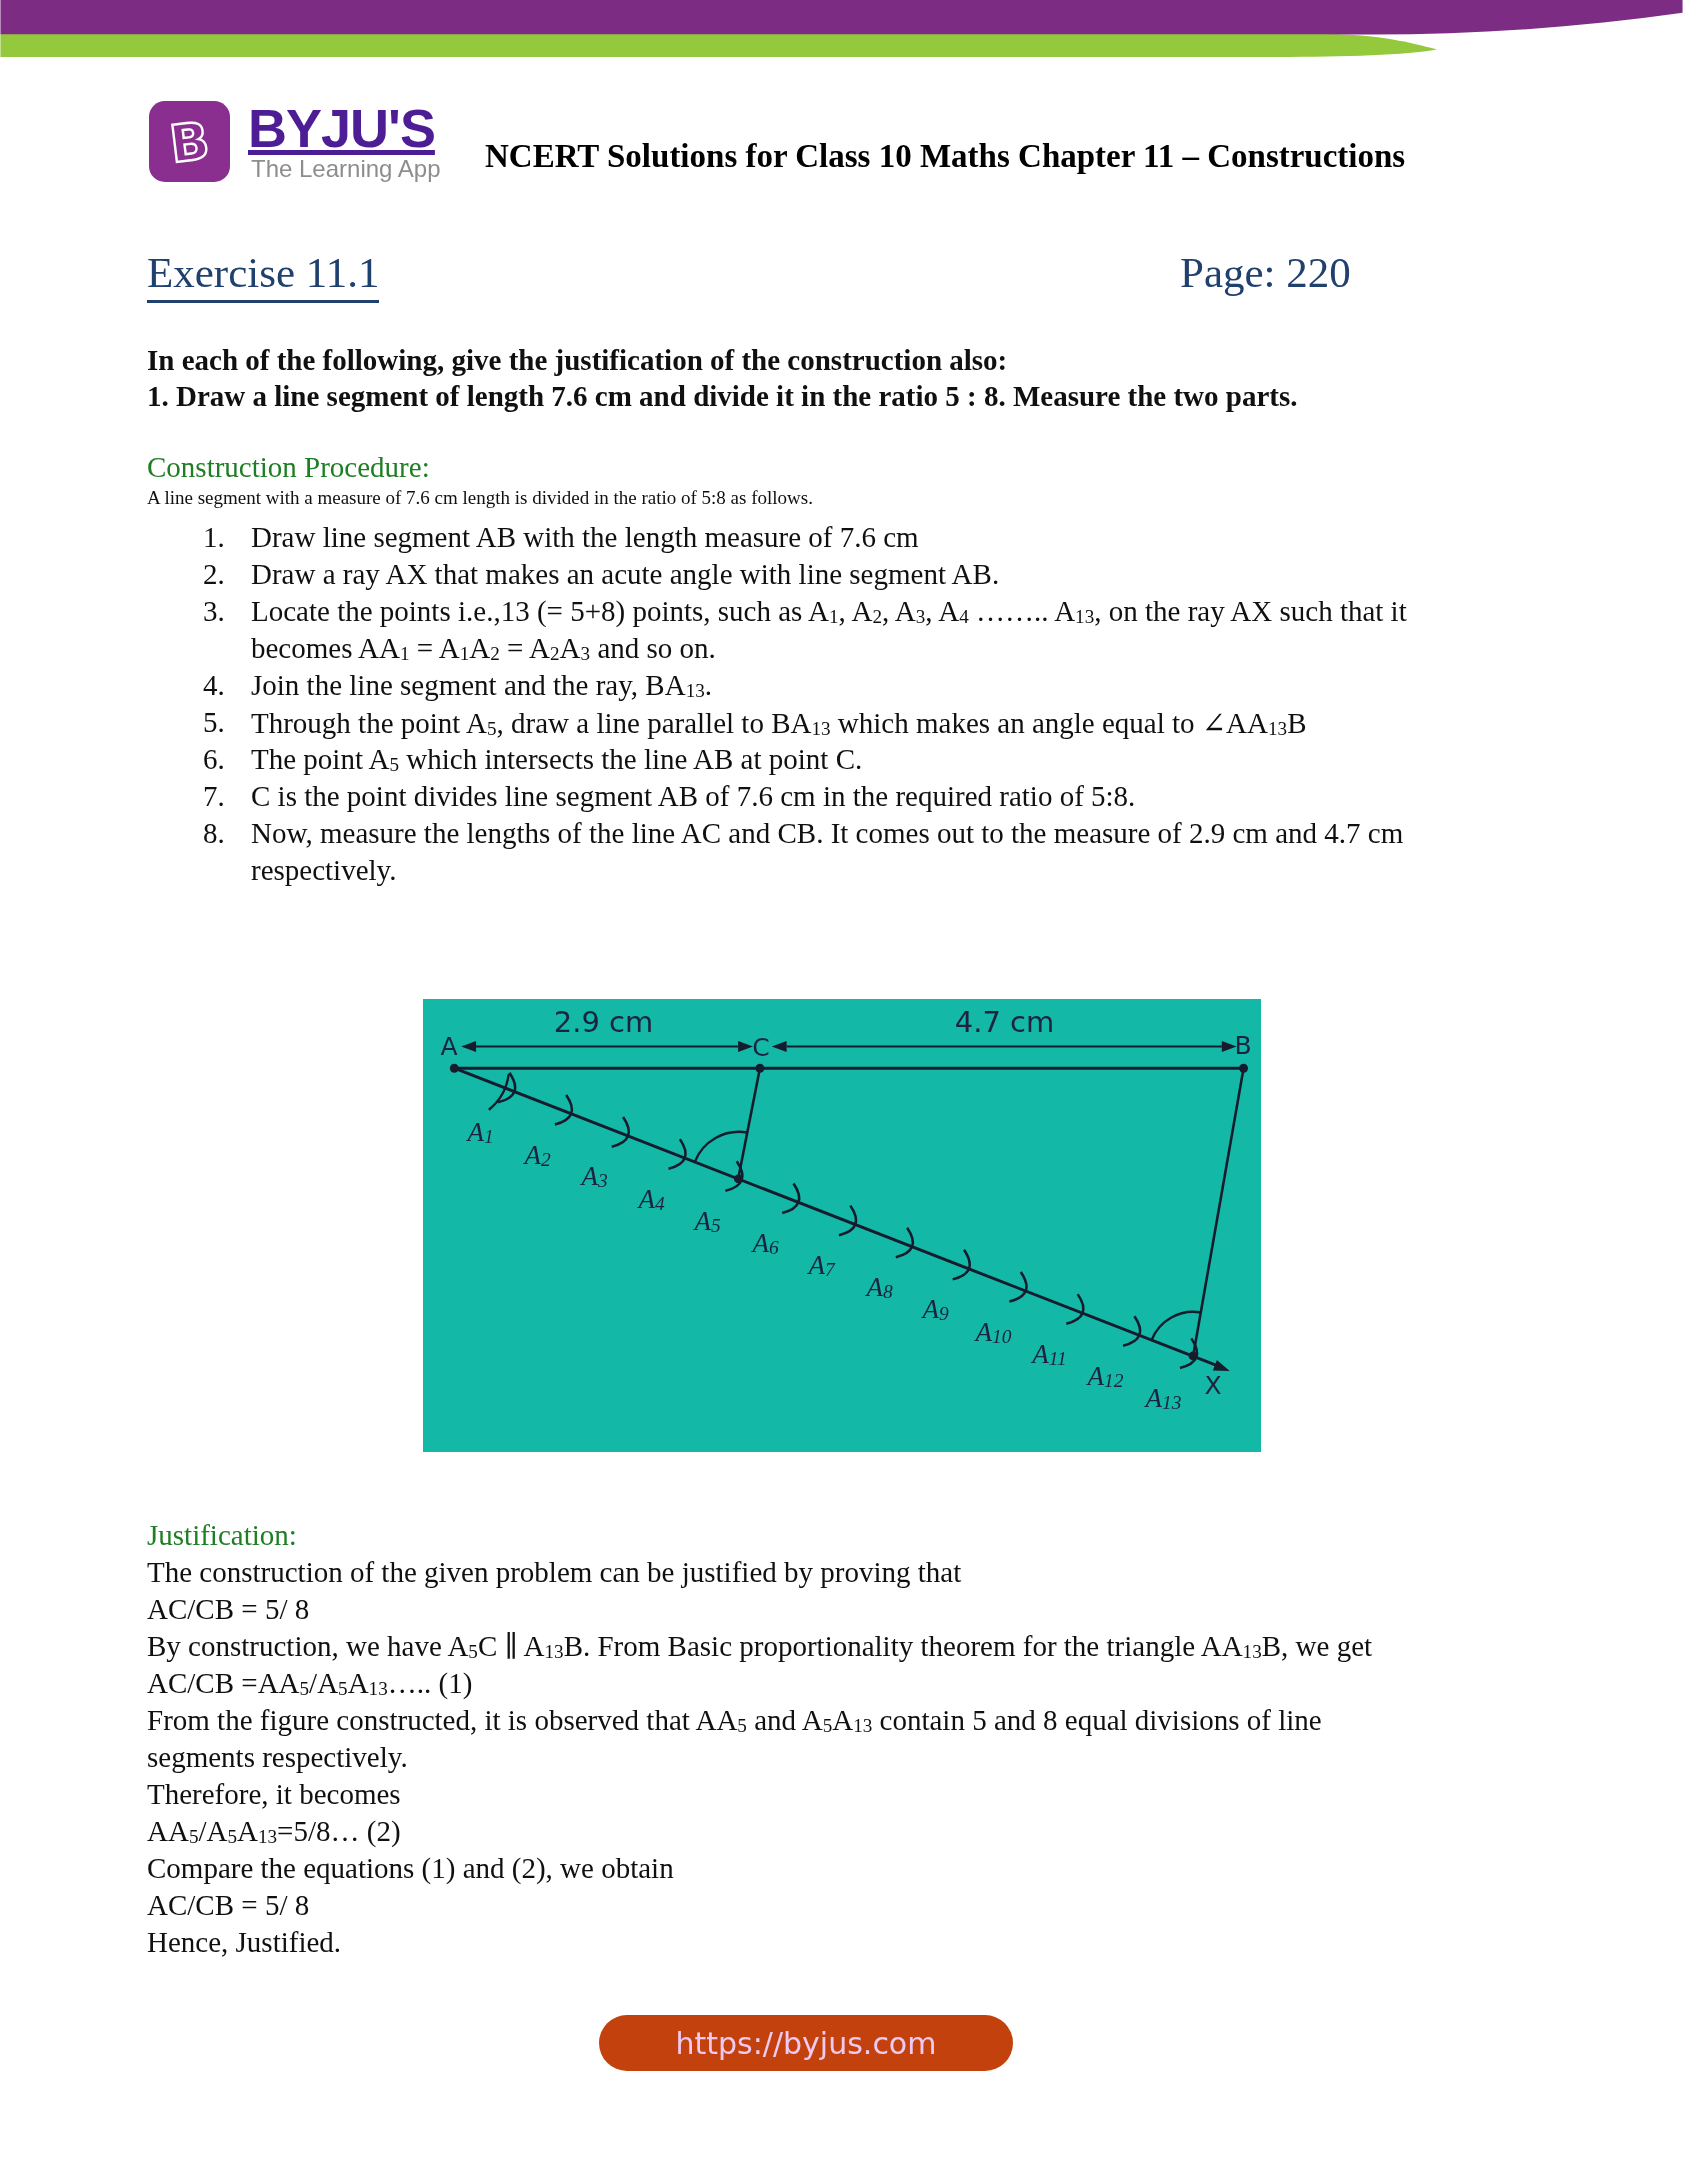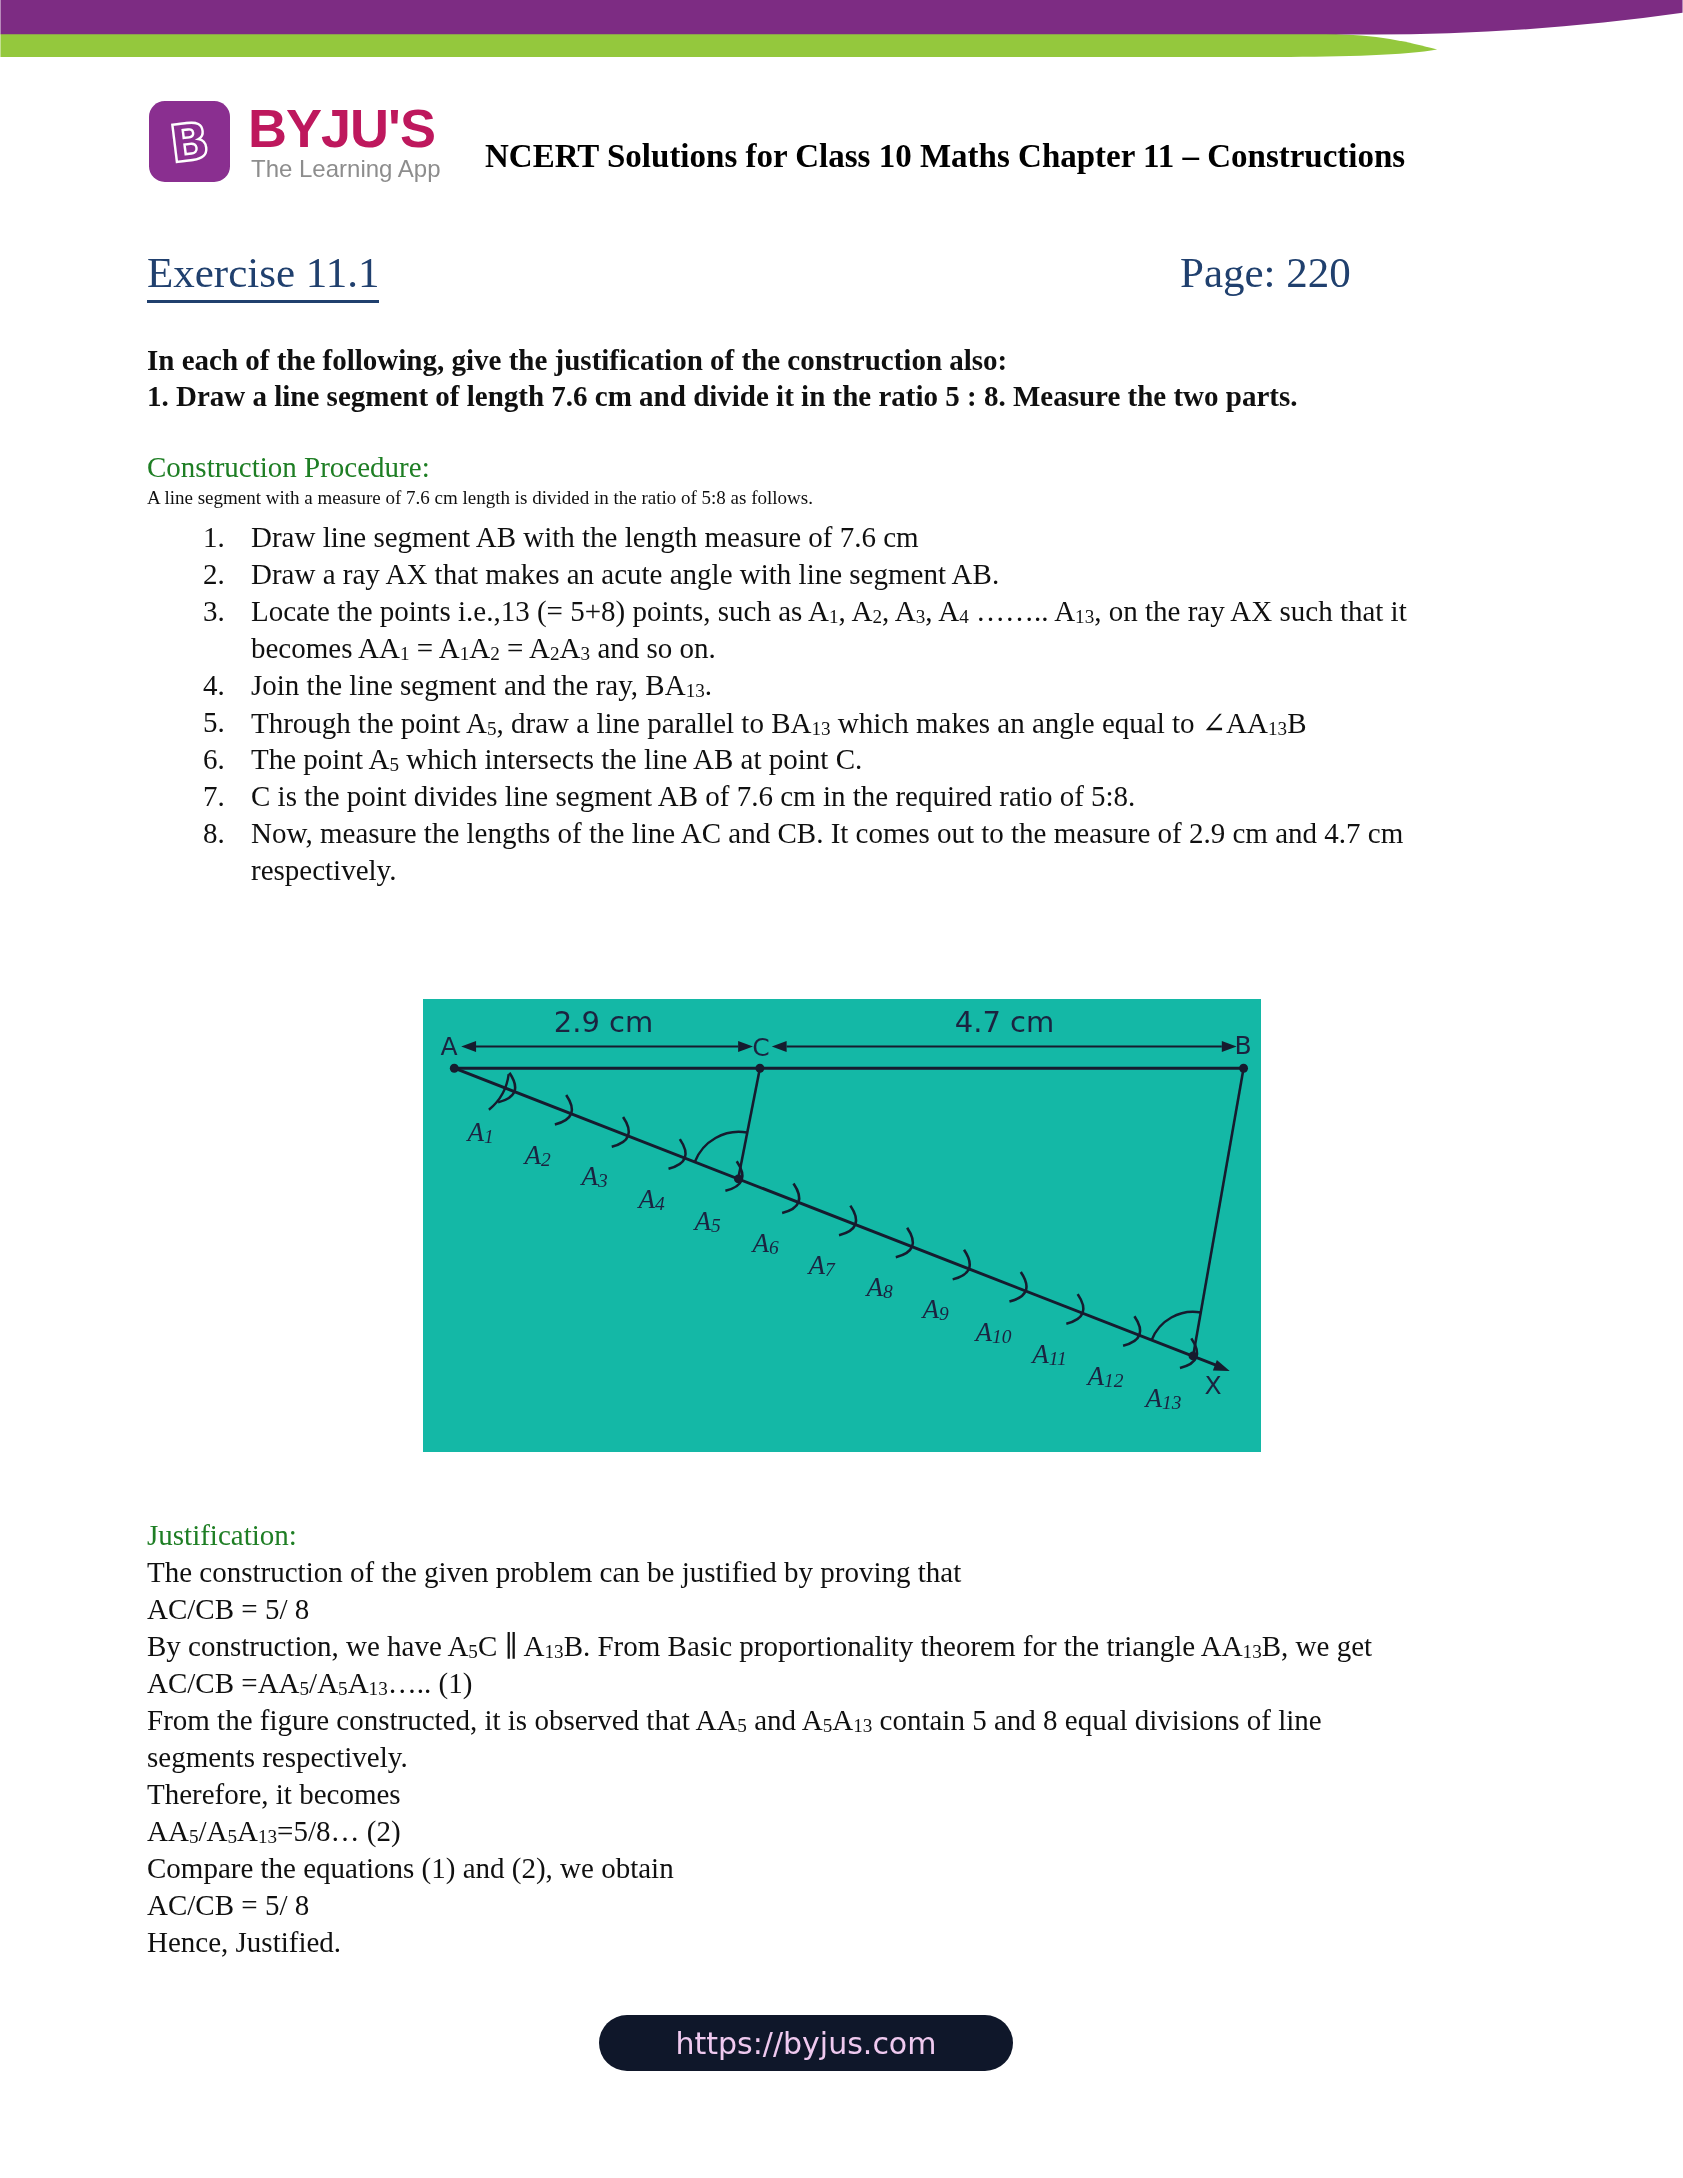--- a/index.html
+++ b/index.html
@@ -6,21 +6,21 @@
   .page { position:relative; width:1683px; height:2178px; background:#ffffff; overflow:hidden;
           font-family:"Liberation Serif","DejaVu Serif",serif; color:#101010; }
   .abs { position:absolute; white-space:nowrap; }
 
   
   .header-svg { position:absolute; left:0; top:0; }
 
   
   .logo-box { position:absolute; left:149px; top:101px; width:81px; height:81px; }
   .brand-name { position:absolute; left:248px; top:97px; font-family:"Liberation Sans","DejaVu Sans",sans-serif;
-                font-weight:bold; font-size:54px; color:#be185d; letter-spacing:-1px; }
+                font-weight:bold; font-size:54px; color:#4c1d95; letter-spacing:-1px;text-decoration:underline; }
   .brand-tagline { position:absolute; left:251px; top:155px; font-family:"Liberation Sans","DejaVu Sans",sans-serif;
                    font-size:24px; color:#8d8d8d; }
   .doc-title { position:absolute; left:485px; top:138px; font-size:33px; font-weight:bold; color:#000; }
 
   
   .exercise { position:absolute; left:147px; top:248px; font-size:43px; color:#20406e;
               border-bottom:3px solid #20406e; padding-bottom:3px; }
   .page-num { position:absolute; left:1180px; top:248px; font-size:43px; color:#20406e; }
 
   .intro-line { position:absolute; left:147px; font-size:29px; font-weight:bold; }
@@ -45,21 +45,21 @@
   .pt-label { width:63px; height:36px; line-height:36px; font-size:27px;
               font-family:"Liberation Serif","DejaVu Serif",serif; font-style:italic; }
   .pt-label sub { font-size:0.72em; }
 
   
   .justify-block { position:absolute; left:147px; top:1517px; width:1436px; }
   .j-line { height:37px; line-height:37px; font-size:29px; white-space:nowrap; }
 
   
   .footer-pill { position:absolute; left:599px; top:2015px; width:414px; height:56px;
-                 background:#0f172a; border-radius:29px; display:flex; align-items:center; justify-content:center;
+                 background:#c2410c; border-radius:29px; display:flex; align-items:center; justify-content:center;
                  text-decoration:none; }
   .footer-pill span { font-family:"DejaVu Sans","Liberation Sans",sans-serif; font-size:30px; color:#efc9ef; }
 </style>
 </head>
 <body>
 
 <div class="page">
 
   <svg class="header-svg" width="1683" height="94" viewBox="0 0 1700 95">
     <path d="M0,34 L1340,34 C1392,35 1422,42 1452,50 C1420,55.5 1360,57.5 1290,57.5 L0,57.5 Z" fill="#94c83d"></path>

